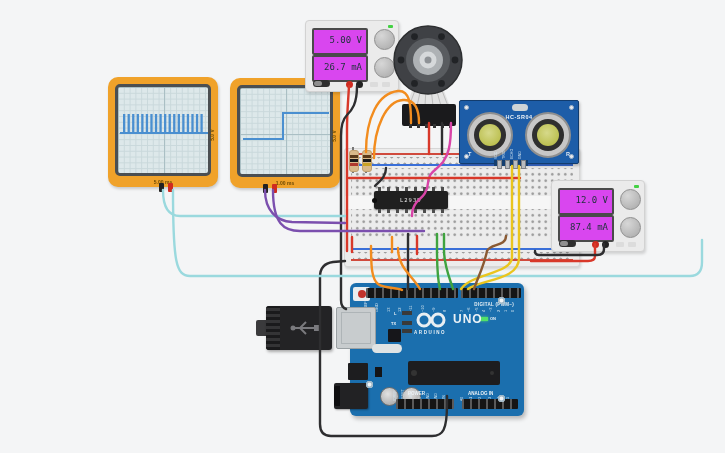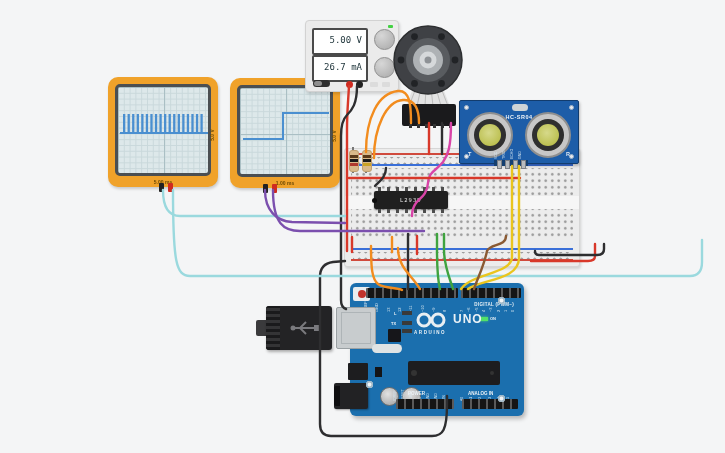--- a/index.html
+++ b/index.html
@@ -14,21 +14,21 @@
     background-size:46px 46px,46px 46px,5.8px 5.8px,5.8px 5.8px;}
   .scope .screen svg{position:absolute;left:0;top:0;}
   .scope .tlabel{position:absolute;bottom:2px;width:100%;text-align:center;font-size:5px;font-weight:bold;color:#6d4a04;}
   .scope .vlabel{position:absolute;right:0px;top:50%;font-size:5px;font-weight:bold;color:#6d4a04;transform:rotate(-90deg);}
   .termpair{position:absolute;bottom:-5px;display:flex;gap:4px;}
   .term{width:5px;height:9px;border-radius:1px;}
   .term.black{background:#222;}
   .term.red{background:#cf2b20;}
   
   .psu{position:absolute;width:92px;height:70px;background:#ebebeb;border:1px solid #d2d2d2;border-radius:4px;box-shadow:1px 2px 3px rgba(0,0,0,.15);}
-  .psu .disp{position:absolute;left:6px;width:56px;height:27px;background:#ffffff;border:2px solid #4a4a4a;border-radius:2px;
+  .psu .disp{position:absolute;left:6px;width:56px;height:27px;background:#d946ef;border:2px solid #4a4a4a;border-radius:2px;
     font-family:"DejaVu Sans Mono",monospace;font-size:9px;color:#1c3238;line-height:20px;text-align:right;padding-right:4px;box-sizing:border-box;}
   .psu .knob{position:absolute;left:68px;width:19px;height:19px;border-radius:50%;background:radial-gradient(circle at 35% 30%,#d7d7d7,#a8a8a8);border:1px solid #8f8f8f;}
   .psu .led{position:absolute;right:5px;top:4px;width:5px;height:3px;background:#43d143;border-radius:1px;}
   .psu .toggle{position:absolute;left:7px;bottom:4px;width:17px;height:7px;background:#2e2e2e;border-radius:4px;}
   .psu .toggle::before{content:"";position:absolute;left:1px;top:1px;width:8px;height:5px;border-radius:3px;background:#8f8f8f;}
   .psu .pterm{position:absolute;bottom:3px;width:7px;height:7px;border-radius:50%;}
   .psu .btn{position:absolute;bottom:4px;width:8px;height:5px;background:#dcdcdc;border-radius:1px;}
   
   .bb{position:absolute;left:344px;top:148px;width:234px;height:117px;background:#ececec;border:1px solid #d6d6d6;border-radius:3px;box-shadow:1px 2px 3px rgba(0,0,0,.15);}
   .dots{position:absolute;background-image:radial-gradient(circle,#9a9a9a 1.1px,transparent 1.45px);background-size:6.5px 6.5px;background-position:3px 3px;}
@@ -176,20 +176,32 @@
     <div class="disp" style="top:34px;">26.7 mA</div>
     <div class="knob" style="top:8px;"></div>
     <div class="knob" style="top:36px;"></div>
     <div class="toggle"></div>
     <div class="pterm" style="left:40px;background:#cf2b20;"></div>
     <div class="pterm" style="left:50px;background:#222;"></div>
     <div class="btn" style="left:64px;"></div>
     <div class="btn" style="left:76px;"></div>
   </div>
 
+  <div class="psu" style="left:551px;top:180px;">
+    <div class="led"></div>
+    <div class="disp" style="top:7px;">12.0 V</div>
+    <div class="disp" style="top:34px;">87.4 mA</div>
+    <div class="knob" style="top:8px;"></div>
+    <div class="knob" style="top:36px;"></div>
+    <div class="toggle"></div>
+    <div class="pterm" style="left:40px;background:#cf2b20;"></div>
+    <div class="pterm" style="left:50px;background:#222;"></div>
+    <div class="btn" style="left:64px;"></div>
+    <div class="btn" style="left:76px;"></div>
+  </div>
 
   <div class="abs" style="left:392px;top:24px;width:72px;height:104px;">
     <svg width="72" height="104" viewBox="0 0 72 104">
       <polygon points="22,62 50,62 58,82 14,82" fill="#e3e3e3"></polygon>
       <g stroke="#bdbdbd" stroke-width="1">
         <line x1="24" y1="64" x2="17" y2="82"></line>
           <line x1="29" y1="64" x2="25" y2="82"></line>
         <line x1="34" y1="64" x2="33" y2="82"></line>
           <line x1="39" y1="64" x2="41" y2="82"></line>
         <line x1="44" y1="64" x2="49" y2="82"></line>

